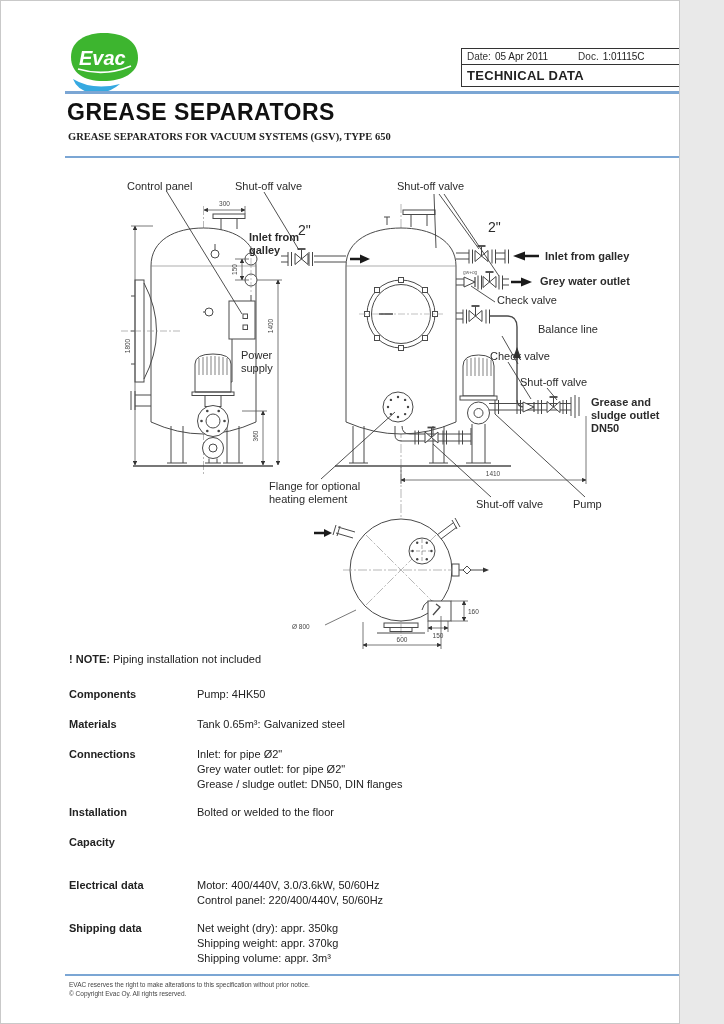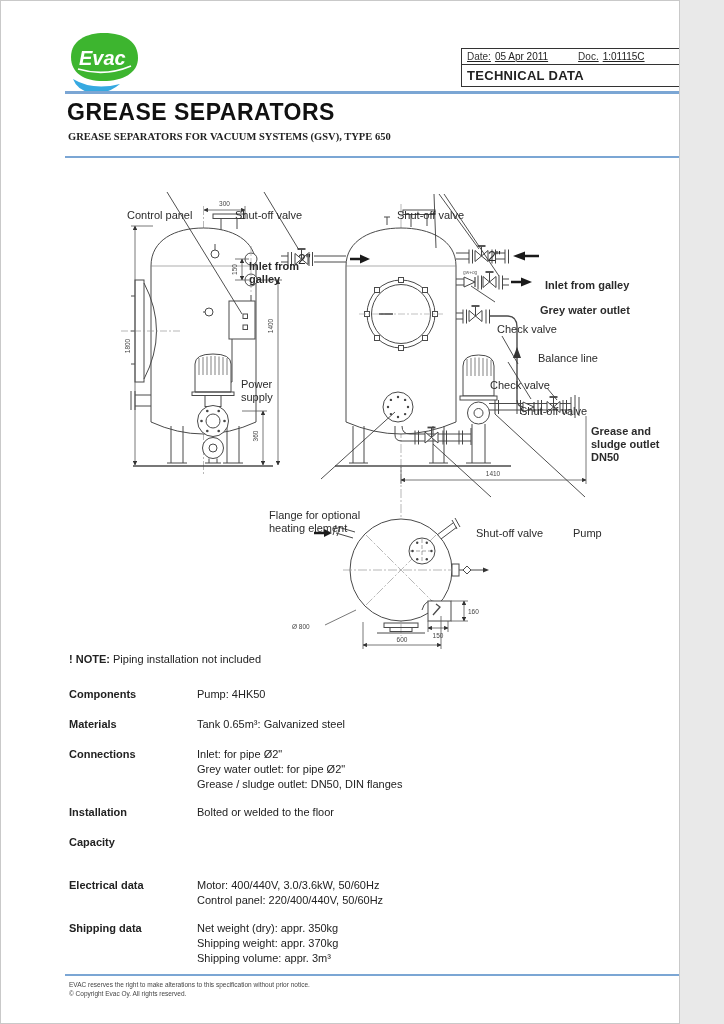--- a/index.html
+++ b/index.html
@@ -1,30 +1,30 @@
 <!DOCTYPE html>
 <html><head>
 <meta charset="utf-8">
 <style>
   html,body{margin:0;padding:0;background:#e9e9e9;font-family:"Liberation Sans","DejaVu Sans",sans-serif;}
   #page{position:relative;width:680px;height:1024px;background:#fff;border:1px solid #c9c9c9;box-sizing:border-box;overflow:hidden;color:#222;}
   .abs{position:absolute;}
   
   #doc-table{position:absolute;left:460px;top:47px;width:233px;border:1px solid #333;font-size:10px;}
-  #doc-table .row1{display:flex;border-bottom:1px solid #333;padding:2px 5px;gap:4px;align-items:baseline;text-decoration:underline;}
+  #doc-table .row1{display:flex;border-bottom:1px solid #333;padding:2px 5px;gap:4px;align-items:baseline;}
   #doc-table .row1 .lab{color:#333;}
   #doc-table .row1 .val{margin-right:26px;}
   #doc-table .row2{padding:3px 5px;font-weight:bold;font-size:13px;letter-spacing:.3px;}
   .rule{position:absolute;left:64px;width:630px;background:#7ba6d4;}
   #page-title{position:absolute;left:66px;top:98px;font-size:23px;font-weight:bold;letter-spacing:.5px;color:#111;}
   #page-subtitle{position:absolute;left:67px;top:130px;font-size:10.5px;font-weight:bold;color:#222;font-family:Liberation Serif, serif;}
   
   #diagram{position:absolute;left:58px;top:163px;width:655px;height:495px;}
   #diagram svg{position:absolute;left:0;top:0;}
-  .dlabel{position:absolute;font-size:11px;line-height:13px;color:#2b2b2b;white-space:nowrap;margin-top:29px;}
+  .dlabel{position:absolute;font-size:11px;line-height:13px;color:#2b2b2b;white-space:nowrap;}
   .dlabel.b{font-weight:bold;}
   .dlabel.big{font-size:14px;}
   
   #note{position:absolute;left:68px;top:652px;font-size:11px;}
   #note b{font-weight:bold;}
   .spec-row{position:absolute;left:68px;display:flex;font-size:11px;line-height:15px;}
   .spec-label{width:128px;font-weight:bold;flex:none;}
   
   #footer-rule{top:973px;height:2px;}
   #footer-text{position:absolute;left:68px;top:979px;font-size:6.5px;line-height:9px;color:#444;}

